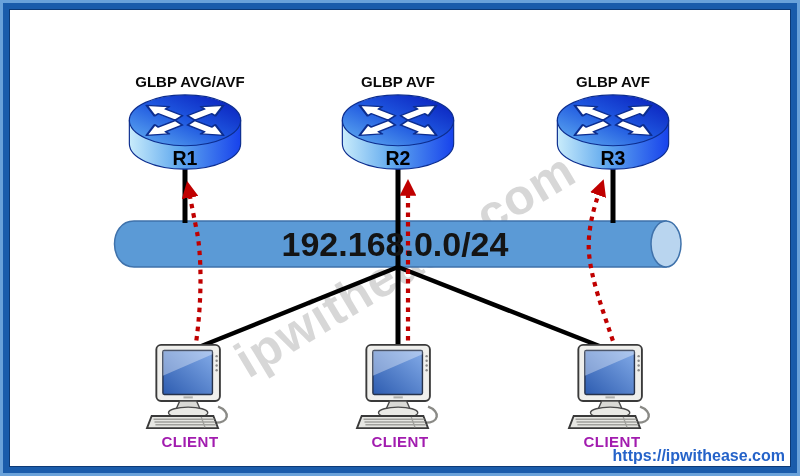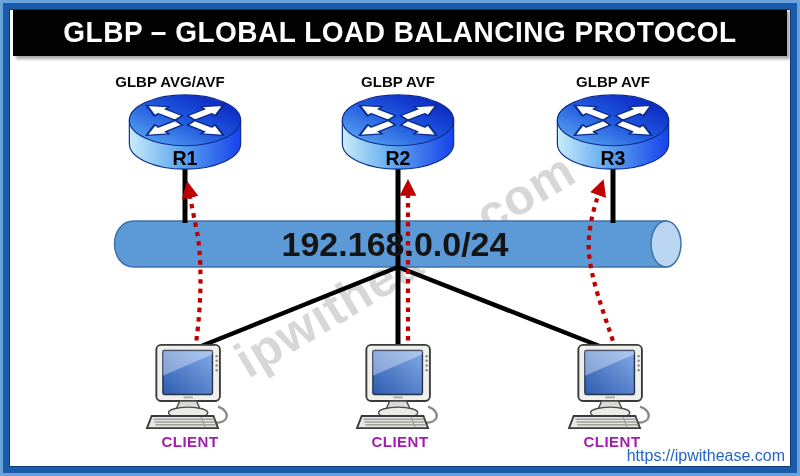--- a/index.html
+++ b/index.html
@@ -31,21 +31,21 @@
   .router-role{
     position:absolute;z-index:4;width:160px;text-align:center;
     font-size:15px;font-weight:bold;color:#0a0a0a;white-space:nowrap;
   }
   .client-label{
     position:absolute;z-index:4;width:96px;text-align:center;
     font-size:15px;font-weight:bold;color:#a21caf;letter-spacing:.5px;
   }
   .footer-url{
     position:absolute;right:15px;bottom:11px;z-index:11;
-    font-size:16px;font-weight:normal;color:#2563c9;text-align:center;
+    font-size:16px;font-weight:bold;color:#2563c9;text-align:center;
   }
   svg{display:block;}
   .seg-label{font-family:"Liberation Sans",sans-serif;font-weight:bold;font-size:34px;fill:#141414;}
   .rtr-name{font-family:"Liberation Sans",sans-serif;font-weight:bold;font-size:20px;fill:#000;}
 </style>
 </head>
 <body>
 
 <div class="stage">
 
@@ -63,23 +63,20 @@
       </linearGradient>
       <linearGradient id="scrGrad" x1="0" y1="1" x2="1" y2="0">
         <stop offset="0" stop-color="#2d5cb0"></stop>
           <stop offset="1" stop-color="#83abe8"></stop>
       </linearGradient>
     </defs>
   </svg>
 
   <div class="watermark">ipwithease.com</div>
 
-  <div class="titlebar">
-    <span>GLBP – GLOBAL LOAD BALANCING PROTOCOL</span>
-  </div>
 
   <svg class="wire-layer" viewBox="0 0 800 476">
     <defs>
       <marker id="redArrow" markerWidth="4" markerHeight="4" viewBox="0 0 10 10" refX="7" refY="5" orient="auto">
         <path d="M0,0 L10,5 L0,10 Z" fill="#c00000"></path>
       </marker>
     </defs>
 
     <path d="M134,221 C108,221 108,267 134,267 L666,267 L666,221 Z" fill="#5b9ad6" stroke="#3f72ab" stroke-width="1.5"></path>
     <ellipse cx="666" cy="244" rx="15" ry="23" fill="#b9d5ef" stroke="#3f72ab" stroke-width="1.5"></ellipse>
@@ -90,21 +87,21 @@
     <line x1="398" y1="267" x2="189" y2="351" stroke="#000" stroke-width="4.5"></line>
     <line x1="398" y1="267" x2="612" y2="351" stroke="#000" stroke-width="4.5"></line>
 
     <path d="M195,350 C203,298 201,252 197,232 C193,212 190,197 188,186" fill="none" stroke="#c00000" stroke-width="4.2" stroke-dasharray="4.5 5" marker-end="url(#redArrow)"></path>
     <path d="M408,350 L408,184" fill="none" stroke="#c00000" stroke-width="4.2" stroke-dasharray="4.5 5" marker-end="url(#redArrow)"></path>
     <path d="M616,350 C603,311 591,279 589,253 C587,227 596,201 602,184" fill="none" stroke="#c00000" stroke-width="4.2" stroke-dasharray="4.5 5" marker-end="url(#redArrow)"></path>
 
     <text class="seg-label" x="395" y="256" text-anchor="middle">192.168.0.0/24</text>
   </svg>
 
-  <div class="router-role" style="left:90px;top:73px">GLBP AVG/AVF</div>
+  <div class="router-role" style="left:110px;top:73px">GLBP AVG/AVF</div>
   <div class="router-role" style="left:318px;top:73px">GLBP AVF</div>
   <div class="router-role" style="left:533px;top:73px">GLBP AVF</div>
 
   <svg class="node" style="left:126px;top:93px" width="118" height="82" viewBox="0 0 120 84">
     <path d="M3,28 L3,52 A57,26 0 0 0 117,52 L117,28 Z" fill="url(#rtrSide)" stroke="#0c2d8f" stroke-width="1.2"></path>
     <ellipse cx="60" cy="28" rx="57" ry="26" fill="url(#rtrTop)" stroke="#0c2d8f" stroke-width="1.2"></ellipse>
     <g transform="translate(60,28) scale(1,0.5)" fill="#fff" stroke="#0c2d8f" stroke-width="2.5" stroke-linejoin="round">
       <polygon points="8,-6 30,-6 30,-12 50,0 30,12 30,6 8,6" transform="rotate(-38)"></polygon>
       <polygon points="8,-6 30,-6 30,-12 50,0 30,12 30,6 8,6" transform="rotate(-142)"></polygon>
       <polygon points="8,-6 30,-6 30,-12 50,0 30,12 30,6 8,6" transform="rotate(38)"></polygon>

